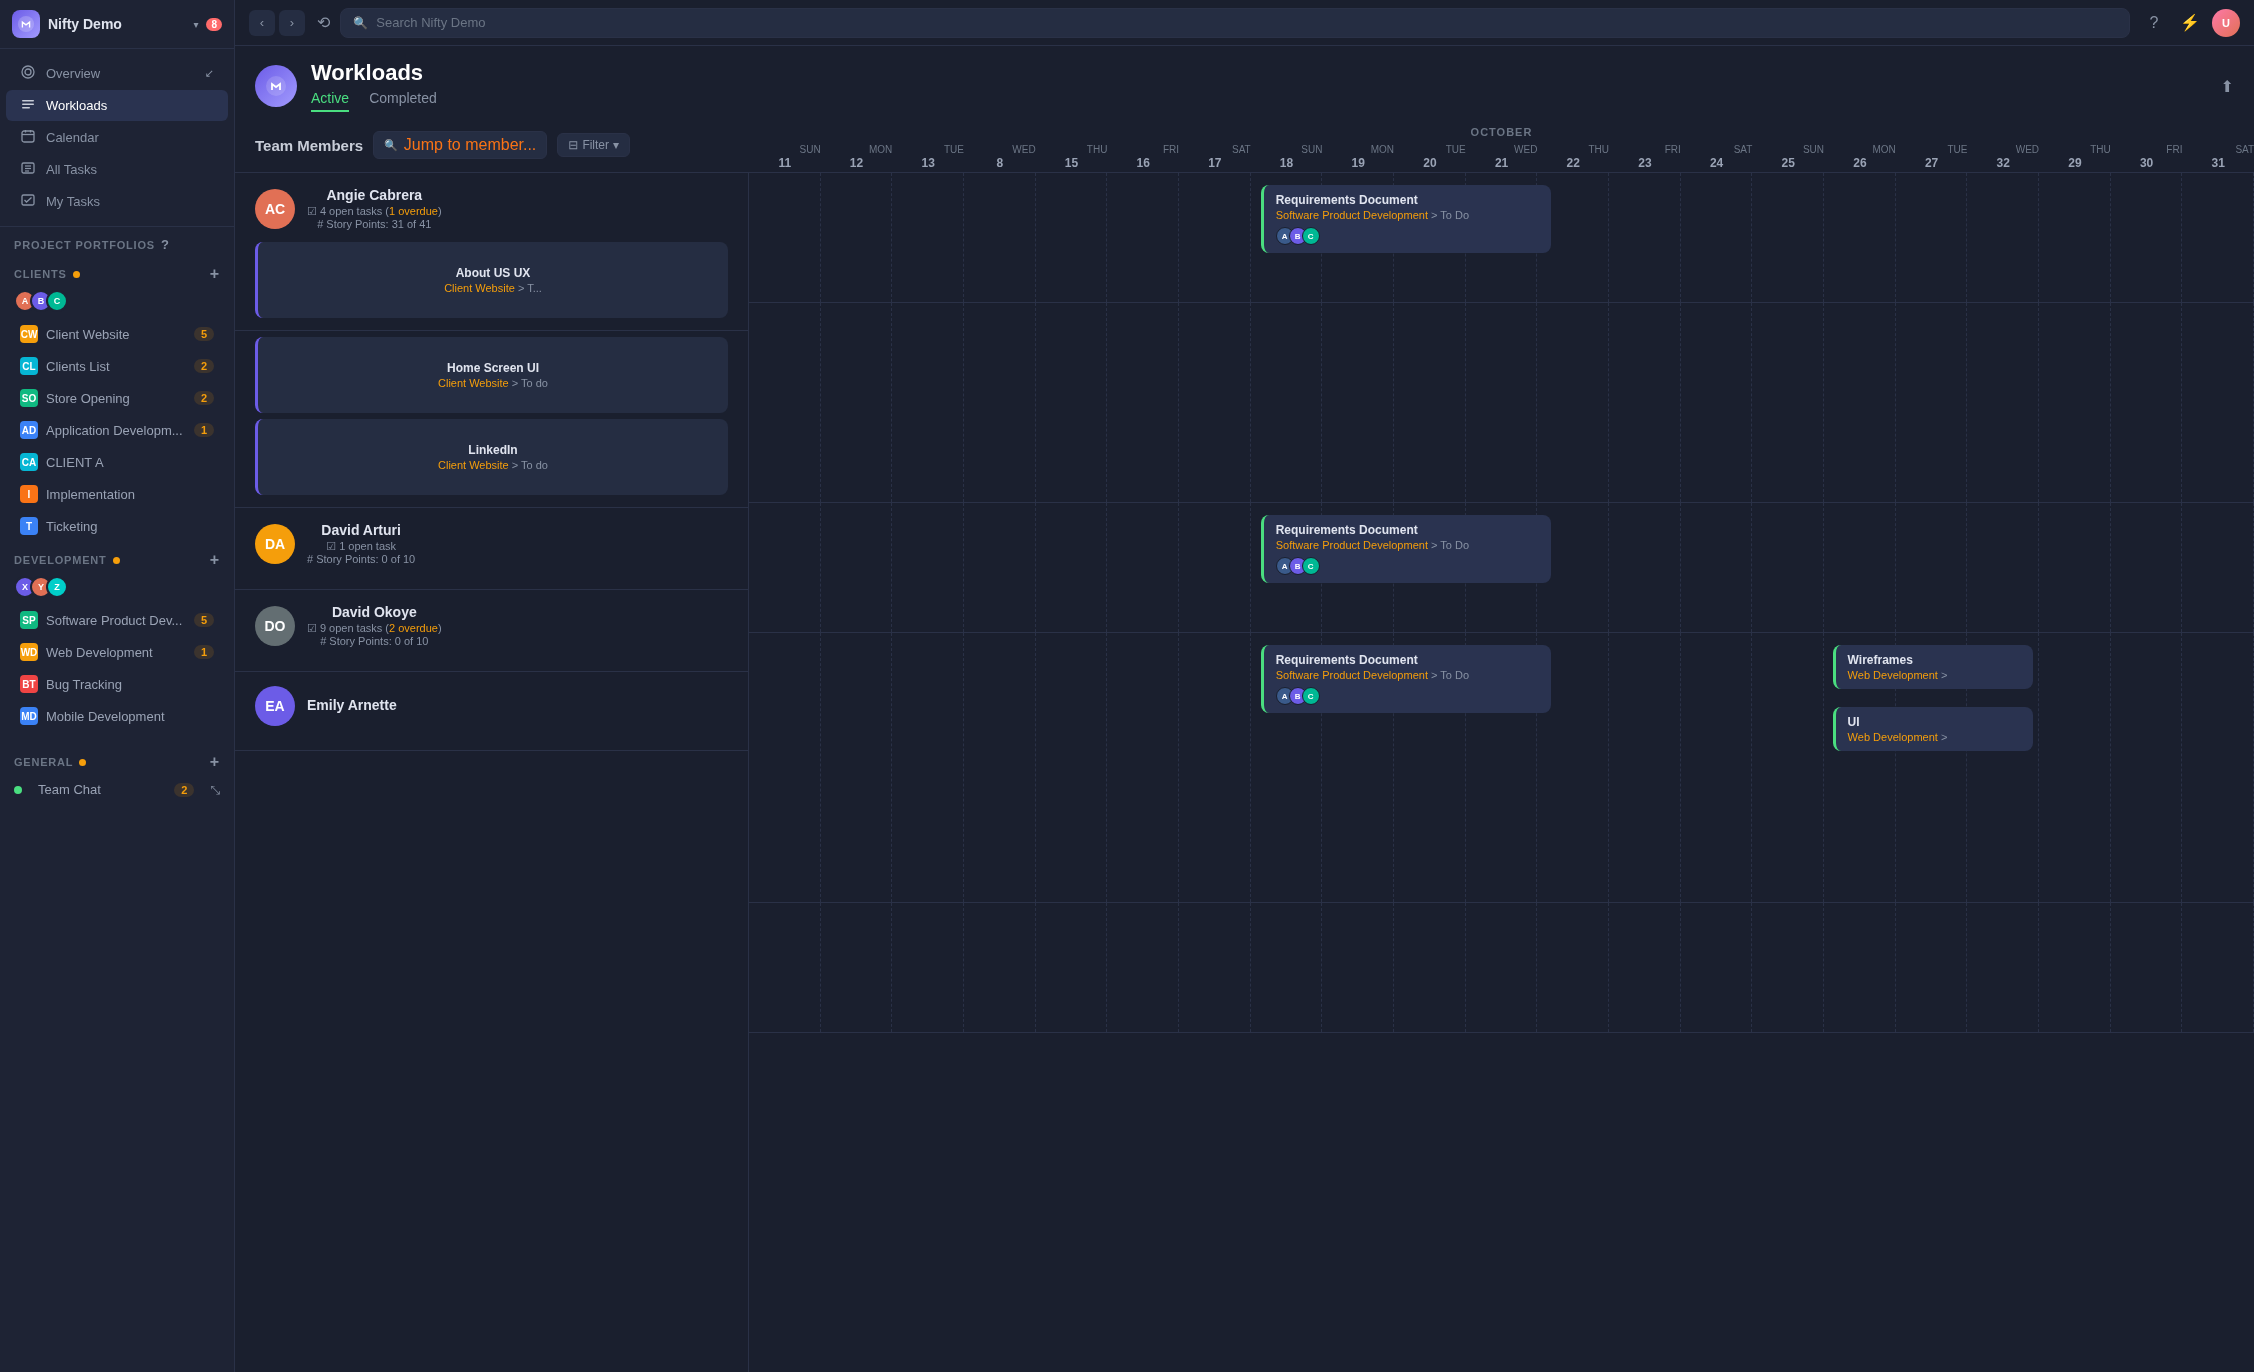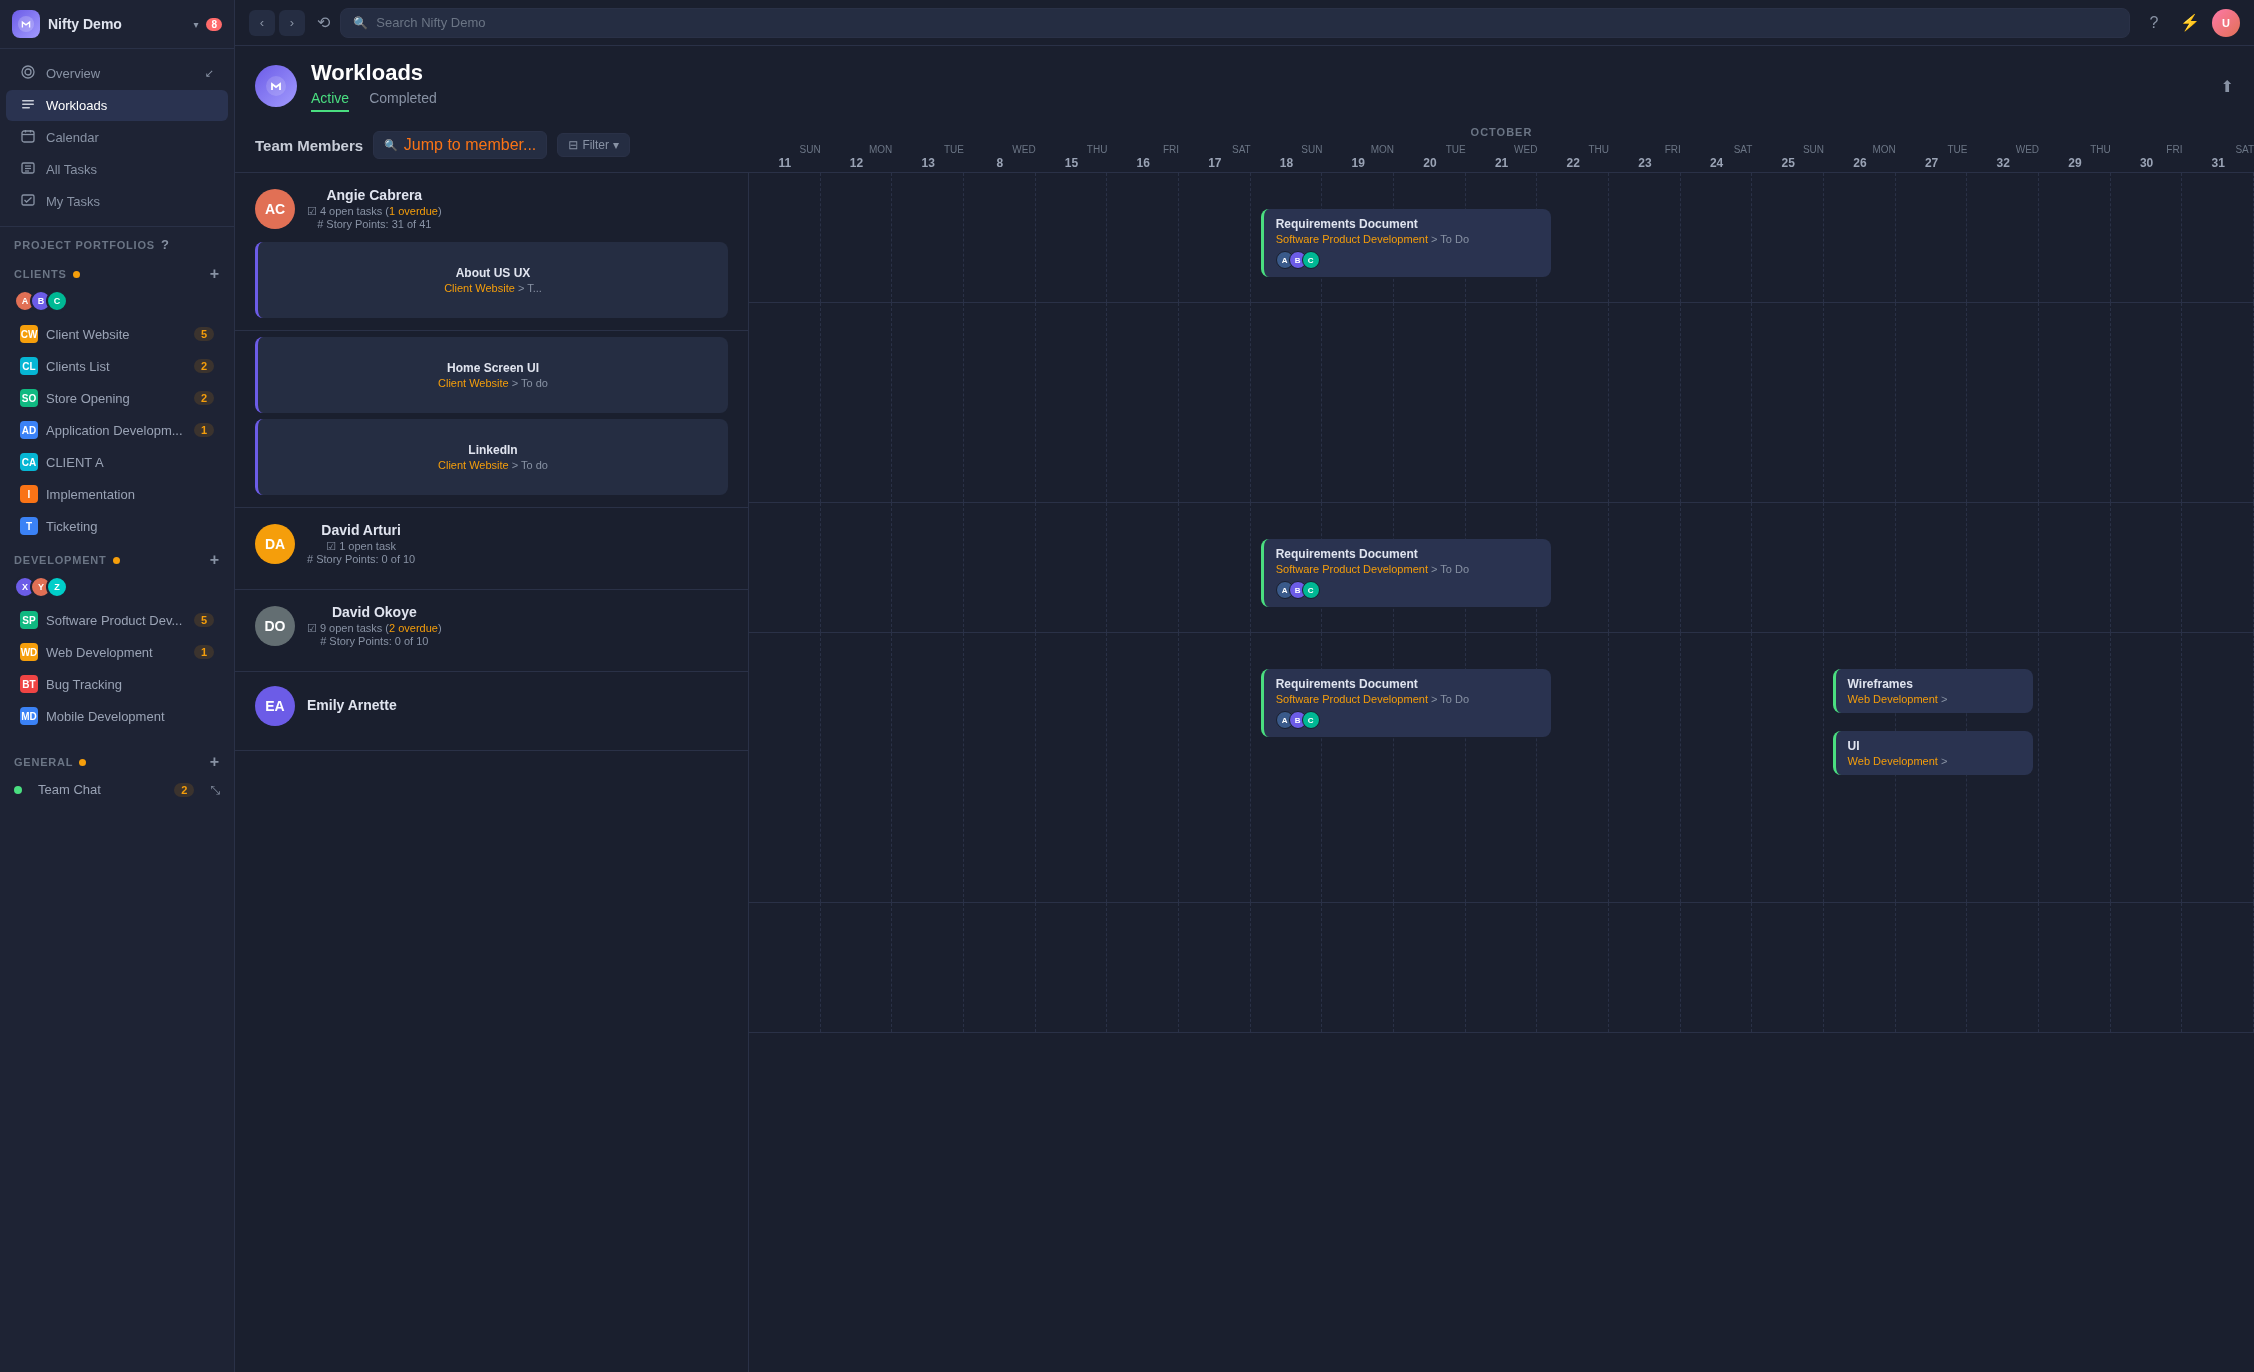--- a/index.html
+++ b/index.html
@@ -92,21 +92,21 @@
     .task-title { font-size: 12px; font-weight: 600; color: #e0e4ef; }
     .task-project { font-size: 11px; color: #f59e0b; margin-top: 2px; }
     .task-project span { color: #8892a4; }
 
     
     .timeline-area { flex: 1; overflow-x: auto; overflow-y: auto; position: relative; }
     .timeline-member-row { border-bottom: 1px solid #2a3147; position: relative; }
     .timeline-day-grid { display: flex; position: absolute; top: 0; left: 0; right: 0; bottom: 0; pointer-events: none; }
     .timeline-day-cell { flex: 1; border-right: 1px dashed #2a3147; min-width: 44px; }
     .timeline-tasks { padding: 14px 8px; display: flex; flex-direction: column; gap: 6px; position: relative; min-height: 110px; }
-    .timeline-task { background: #2a3350; border-radius: 8px; padding: 8px 12px; min-width: 200px; max-width: 420px; position: relative; margin-top: 24px; }
+    .timeline-task { background: #2a3350; border-radius: 8px; padding: 8px 12px; min-width: 200px; max-width: 420px; position: relative; }
     .timeline-task.green-left { border-left: 3px solid #4ade80; }
     .timeline-task-title { font-size: 12px; font-weight: 600; color: #e0e4ef; }
     .timeline-task-project { font-size: 11px; color: #f59e0b; margin-top: 2px; }
     .timeline-task-project span { color: #8892a4; }
     .timeline-task-avatars { display: flex; gap: -4px; margin-top: 6px; }
     .tiny-avatar { width: 18px; height: 18px; border-radius: 50%; background: #3a5a8a; border: 1px solid #1a1f2e; font-size: 8px; display: flex; align-items: center; justify-content: center; color: white; font-weight: 600; margin-right: -5px; }
     .team-chat-item { display: flex; align-items: center; padding: 8px 14px; gap: 16px; cursor: pointer; }
     .chat-dot { width: 8px; height: 8px; background: #4ade80; border-radius: 50%; }
     .chat-label { font-size: 13px; color: #9aa3b5; flex: 1; }
     .chat-badge { background: #f59e0b22; color: #f59e0b; border-radius: 10px; padding: 1px 7px; font-size: 11px; font-weight: 600; }

